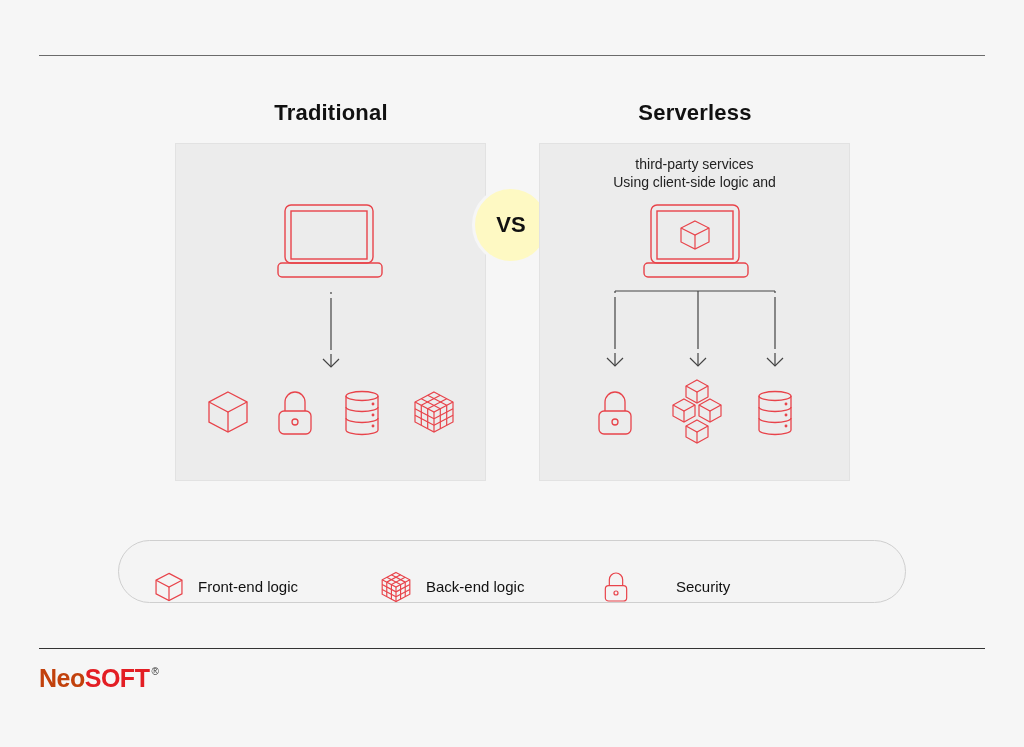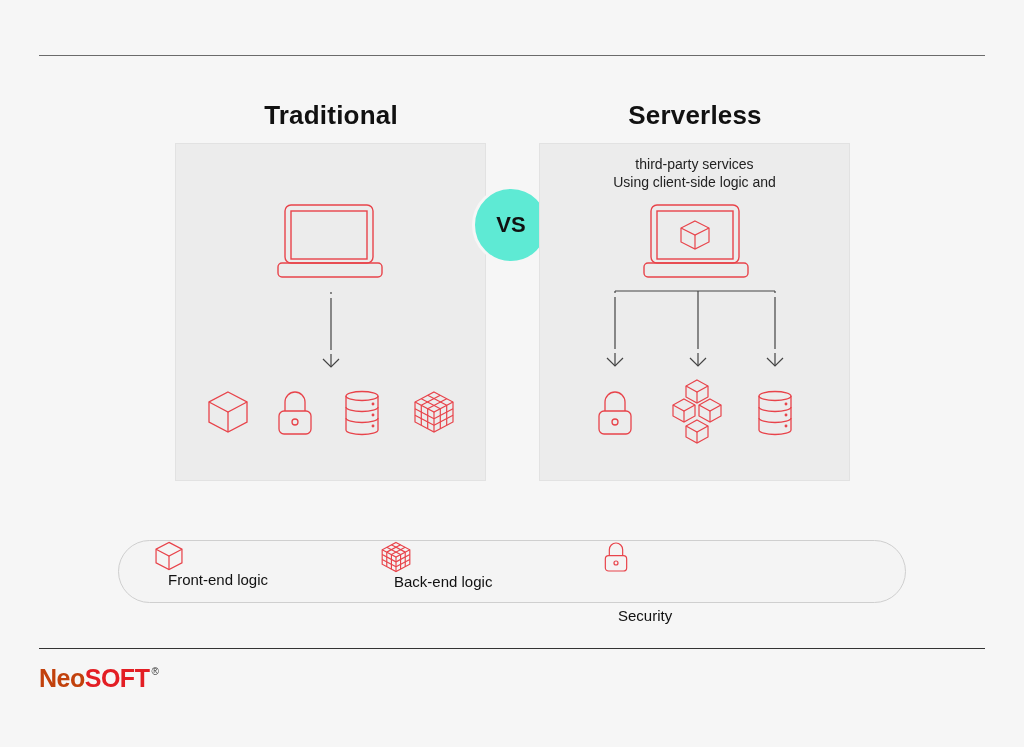--- a/index.html
+++ b/index.html
@@ -2,37 +2,37 @@
 <html><head>
   <meta charset="utf-8">
   <style>
     * { box-sizing: border-box; margin: 0; padding: 0; }
     html, body { width: 1024px; height: 747px; background: #f6f6f6; overflow: hidden; }
     body { position: relative; font-family: "Liberation Sans", "DejaVu Sans", sans-serif; color: #111; }
     .rule { position: absolute; left: 39px; width: 946px; height: 1px; background: #6b6b6b; }
     .rule.top { top: 55px; }
     .rule.bottom { top: 648px; height: 1px; background: #333; }
 
-    .heading { position: absolute; top: 100px; font-size: 26px; font-weight: 700; text-align: center; letter-spacing: 0.2px; color: #111; }
+    .heading { position: absolute; top: 100px; font-size: 22px; font-weight: 700; text-align: center; letter-spacing: 0.2px; color: #111; }
     .heading.left { left: 176px; width: 310px; }
     .heading.right { left: 540px; width: 310px; }
 
     .panel { position: absolute; top: 143px; width: 311px; height: 338px; background: #ececec; border: 1px solid #e2e2e2; }
     .panel.left { left: 175px; }
     .panel.right { left: 539px; }
 
     .subtitle { position: absolute; top: 11px; left: 0; width: 100%; text-align: center; font-size: 14px; line-height: 18px; color: #222; }
 
-    .vs { position: absolute; left: 472px; top: 186px; width: 78px; height: 78px; border-radius: 50%; background: #5eead4; border: 3px solid #f6f6f6; display: flex; align-items: center; justify-content: center; font-size: 22px; font-weight: 700; color: #111; }
+    .vs { position: absolute; left: 472px; top: 186px; width: 78px; height: 78px; border-radius: 50%; background: #fef9c3; border: 3px solid #f6f6f6; display: flex; align-items: center; justify-content: center; font-size: 22px; font-weight: 700; color: #111; }
 
     .icon { position: absolute; }
     svg { display: block; }
 
     .legend { position: absolute; left: 118px; top: 540px; width: 788px; height: 63px; border: 1px solid #cfcfcf; border-radius: 32px; background: #f4f4f4; }
-    .legend-item { position: absolute; top: 0; height: 63px; display: flex; align-items: flex-start; flex-direction: column; }
+    .legend-item { position: absolute; top: 14px; height: 63px; display: flex; align-items: center; }
     .legend-item .label { font-size: 15px; color: #111; margin-left: 14px; }
 
     .logo { position: absolute; left: 39px; top: 664px; font-size: 25px; font-weight: 700; letter-spacing: -0.5px; }
     .logo .neo { color: #c2410c; }
     .logo .soft { color: #e31e24; }
     .logo .reg { font-size: 10px; color: #333; vertical-align: top; position: relative; top: 2px; margin-left: 2px; font-weight: 400; }
   </style>
 </head>
 <body>
 

